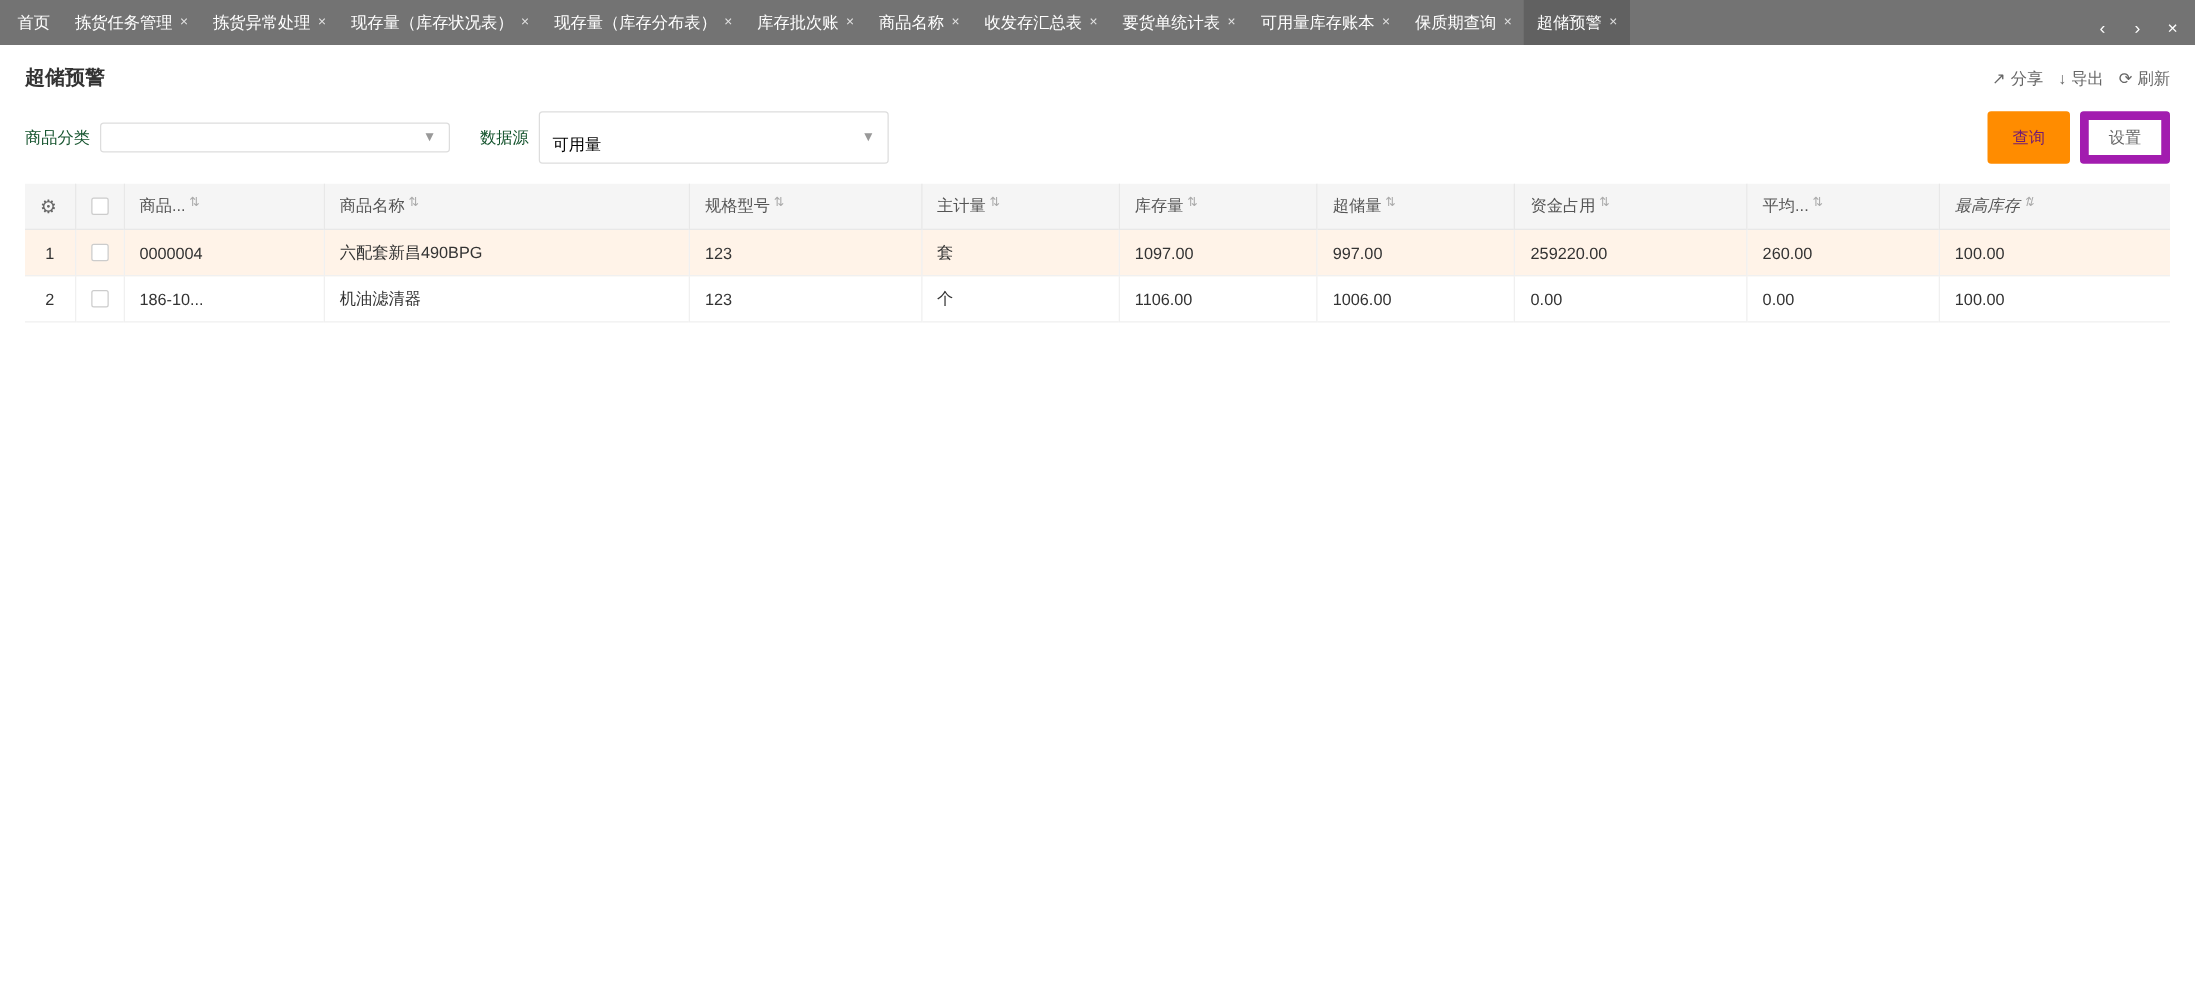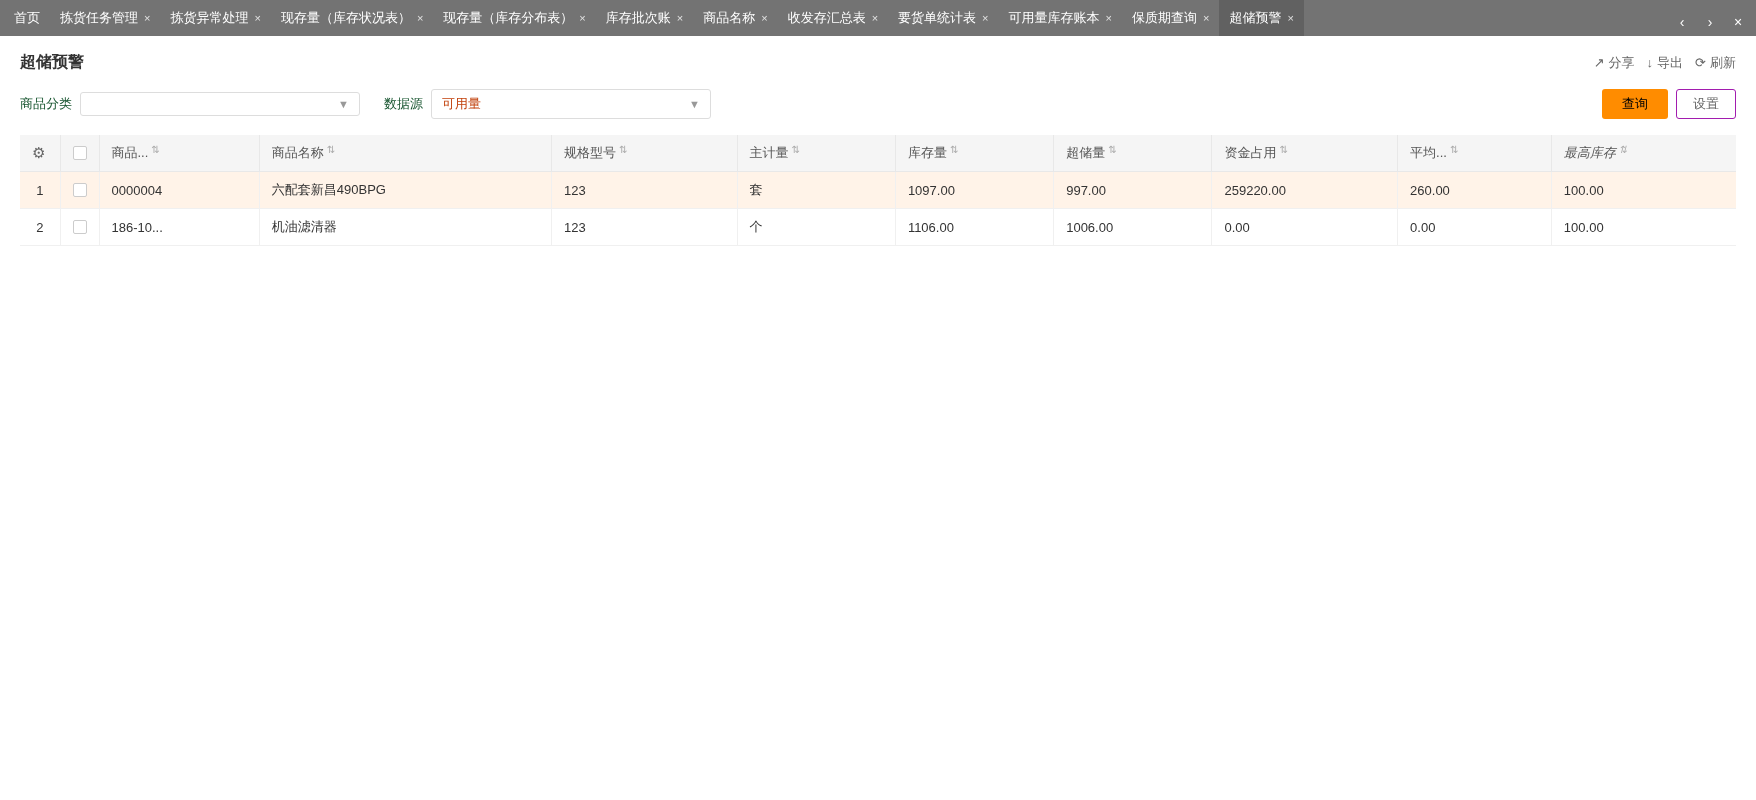--- a/index.html
+++ b/index.html
@@ -116,31 +116,31 @@
       font-size: 11px;
       margin-left: 8px;
     }
     .filter-actions {
       margin-left: auto;
       display: flex;
       gap: 8px;
     }
     .btn-query {
       background: #ff8c00;
-      color: #000000;
+      color: #701a75;
       border: none;
       padding: 6px 20px;
       border-radius: 3px;
       cursor: pointer;
       font-size: 13px;
     }
     .btn-settings {
       background: #fff;
       color: #666;
-      border: 1px solid #a21caf;
+      border: 7px solid #a21caf;
       padding: 5px 16px;
       border-radius: 3px;
       cursor: pointer;
       font-size: 13px;
     }
 
     
     .data-table {
       width: 100%;
       border-collapse: collapse;
@@ -274,21 +274,21 @@
     <div class="filter-item">
       <span class="filter-label">商品分类</span>
       <div class="filter-select" style="width:280px;">
         <span class="filter-select-text"></span>
         <span class="filter-select-arrow">▼</span>
       </div>
     </div>
     <div class="filter-item">
       <span class="filter-label">数据源</span>
       <div class="filter-select" style="width:280px;">
-        <span class="filter-select-text" style="color:#c2410c;">可用量</span>
+        <span class="filter-select-text" style="color:#000000;margin-top:12px;">可用量</span>
         <span class="filter-select-arrow">▼</span>
       </div>
     </div>
     <div class="filter-actions">
       <button class="btn-query">查询</button>
       <button class="btn-settings">设置</button>
     </div>
   </div>
 
   <table class="data-table">

